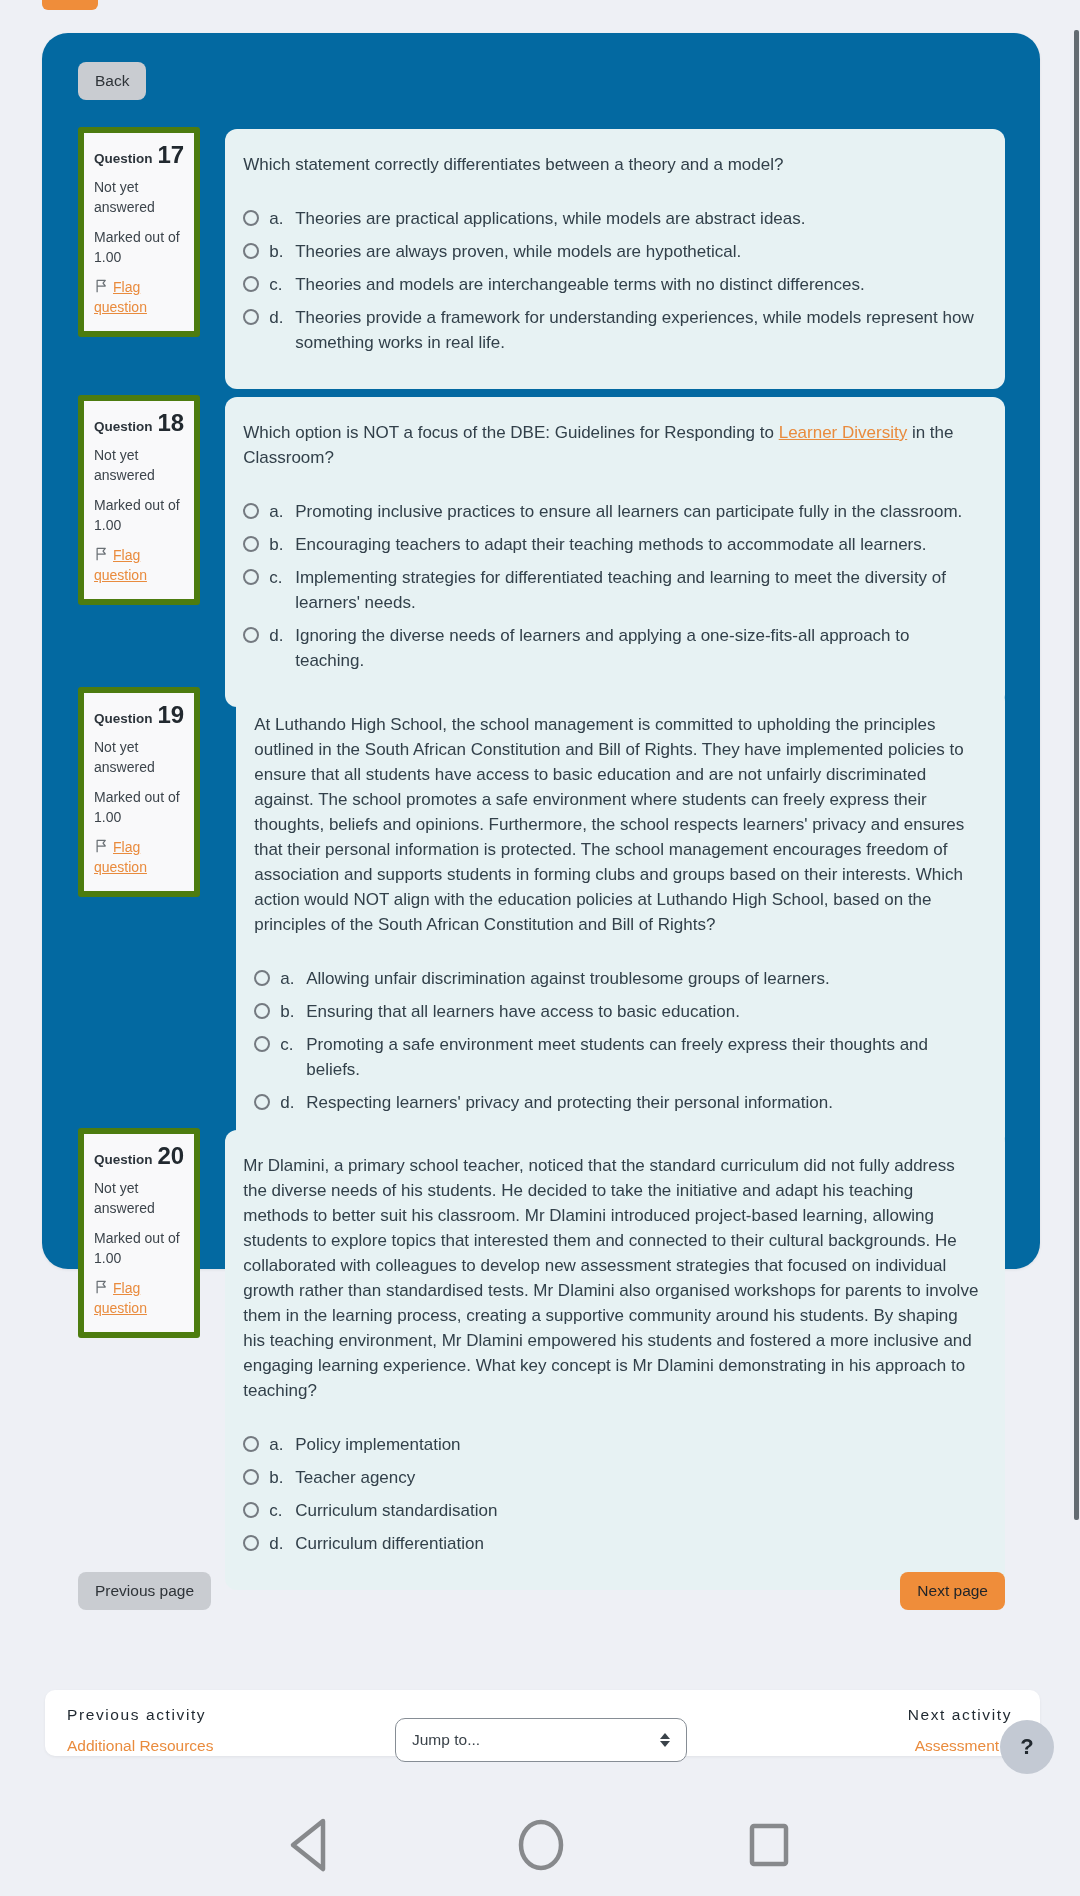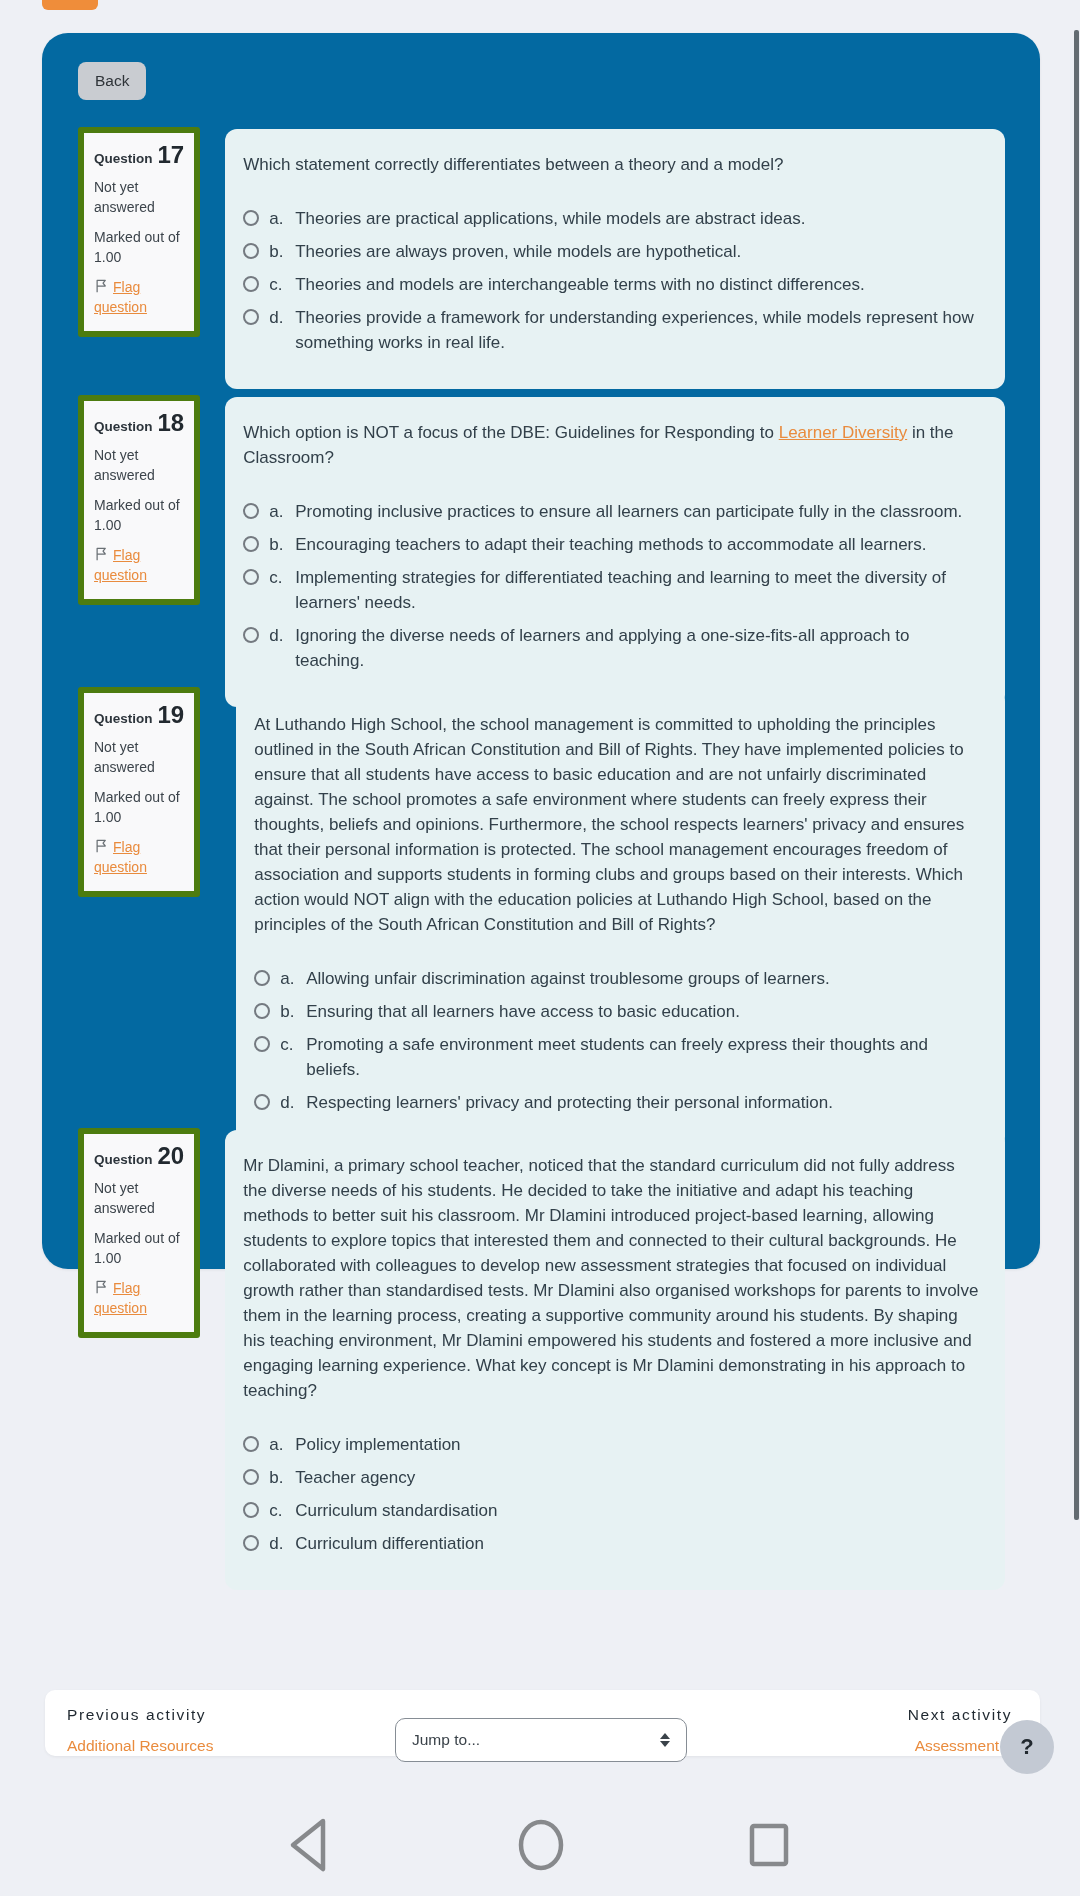--- a/index.html
+++ b/index.html
@@ -274,20 +274,24 @@
             <div class="opt-row">
               <span class="opt-radio"></span>
               <span class="opt-letter">d.</span>
               <span class="opt-text">Curriculum differentiation</span>
             </div>
           </div>
     </div>
   </div>
     </div>
 
+  <div class="pagination">
+    <button class="btn">Previous page</button>
+    <button class="btn btn-orange next-btn">Next page</button>
+  </div>
 </div>
 
 <div class="footer-card">
   <div class="fc-left">
     <div class="fc-label">Previous activity</div>
     <a class="fc-link">Additional Resources</a>
   </div>
   <div class="jump-select">
     <span>Jump to...</span>
     <span class="jump-arrows">

